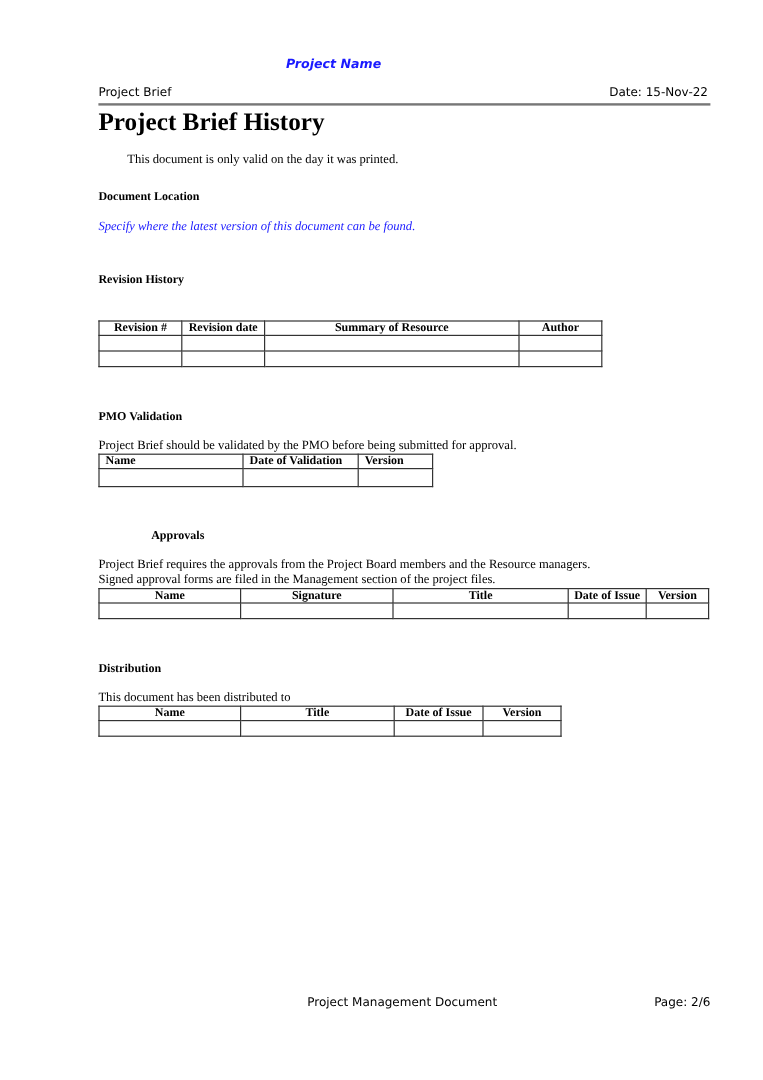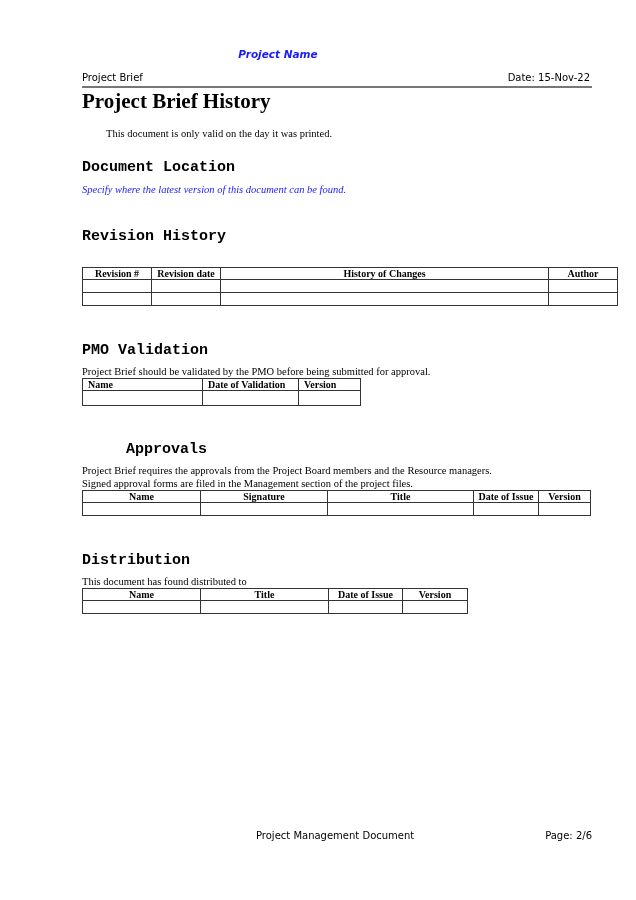--- a/index.html
+++ b/index.html
@@ -7,21 +7,21 @@
     .abs { position: absolute; }
     .sans { font-family: "DejaVu Sans", sans-serif; }
     .serif { font-family: "Liberation Serif", serif; }
 
     .project-name { left: 0; width: 556px; top: 48px; text-align: center; font-size: 10.5px; font-weight: bold; font-style: italic; color: #1a1aff; }
     .hdr-left { left: 82px; top: 72px; font-size: 10px; }
     .hdr-right { right: 46px; top: 72px; font-size: 10px; margin-left: 12px; }
     .hdr-rule { left: 82px; top: 86px; width: 510px; height: 2px; background: #777; }
 
     .h1 { left: 82px; top: 89px; font-size: 21px; font-weight: bold; }
-    .h2 { font-size: 15px; font-weight: bold; left: 82px; font-family: Liberation Mono, monospace; }
+    .h2 { font-size: 10px; font-weight: bold; left: 82px; }
     .para { font-size: 10.5px; left: 82px; line-height: 12.5px; }
     .blue-italic { color: #1a1aff; font-style: italic; }
 
     table.doc { position: absolute; border-collapse: collapse; font-family: "Liberation Serif", serif; font-size: 10px; }
     table.doc th, table.doc td { border: 1.5px solid #333; padding: 0 2px; height: 11px; line-height: 11px; }
     table.doc th { font-weight: bold; text-align: center; }
     table.doc th.left { text-align: left; padding-left: 5px; }
     table.doc td { height: 12px; }
 
     .footer-left { left: 256px; top: 830px; font-size: 10px; }
@@ -35,26 +35,26 @@
 <div class="abs sans hdr-right">Date: 15-Nov-22</div>
 <div class="abs hdr-rule"></div>
 
 <div class="abs serif h1">Project Brief History</div>
 <div class="abs serif para" style="top:128px;margin-left:24px;">This document is only valid on the day it was printed.</div>
 
 <div class="abs serif h2" style="top:159px;">Document Location</div>
 <div class="abs serif para blue-italic" style="top:184px;">Specify where the latest version of this document can be found.</div>
 
 <div class="abs serif h2" style="top:228px;">Revision History</div>
-<table class="doc" style="left:82px; top:267px; width:536px;">
+<table class="doc" style="left:82px; top:267px; width:420px;">
   <thead>
     <tr>
       <th style="width:64px;">Revision #</th>
       <th style="width:64px;">Revision date</th>
-      <th>History of Changes</th>
+      <th>Summary of Resource</th>
       <th style="width:64px;margin-top:28px;">Author</th>
     </tr>
   </thead>
   <tbody>
     <tr>
       <td></td>
       <td></td>
       <td></td>
       <td></td>
     </tr>
@@ -104,21 +104,21 @@
       <td></td>
       <td></td>
       <td></td>
       <td></td>
       <td></td>
     </tr>
   </tbody>
 </table>
 
 <div class="abs serif h2" style="top:552px;">Distribution</div>
-<div class="abs serif para" style="top:576px;">This document has found distributed to</div>
+<div class="abs serif para" style="top:576px;">This document has been distributed to</div>
 <table class="doc" style="left:82px; top:588px; width:386px;">
   <thead>
     <tr>
       <th style="width:113px;">Name</th>
       <th style="width:123px;">Title</th>
       <th style="width:69px;">Date of Issue</th>
       <th>Version</th>
     </tr>
   </thead>
   <tbody>

